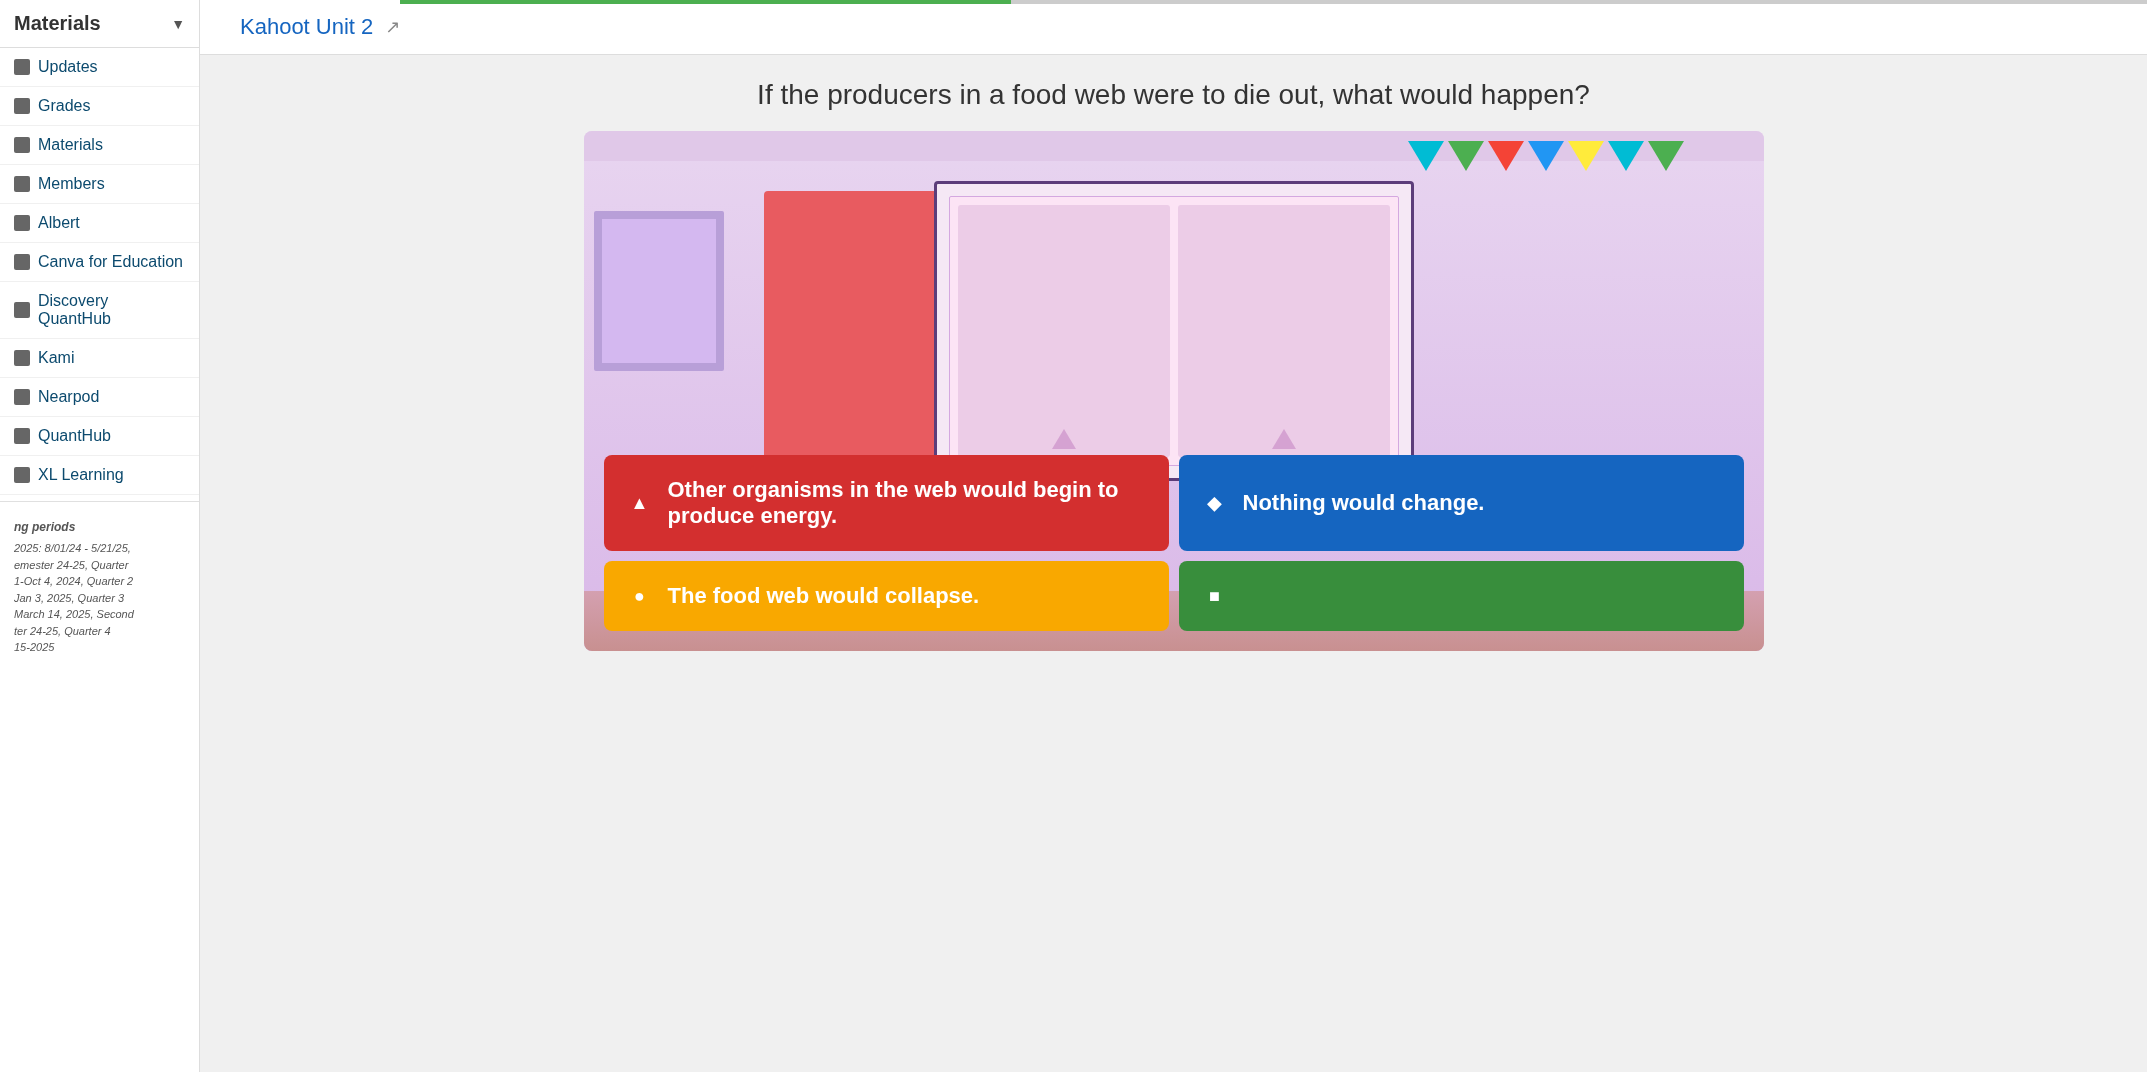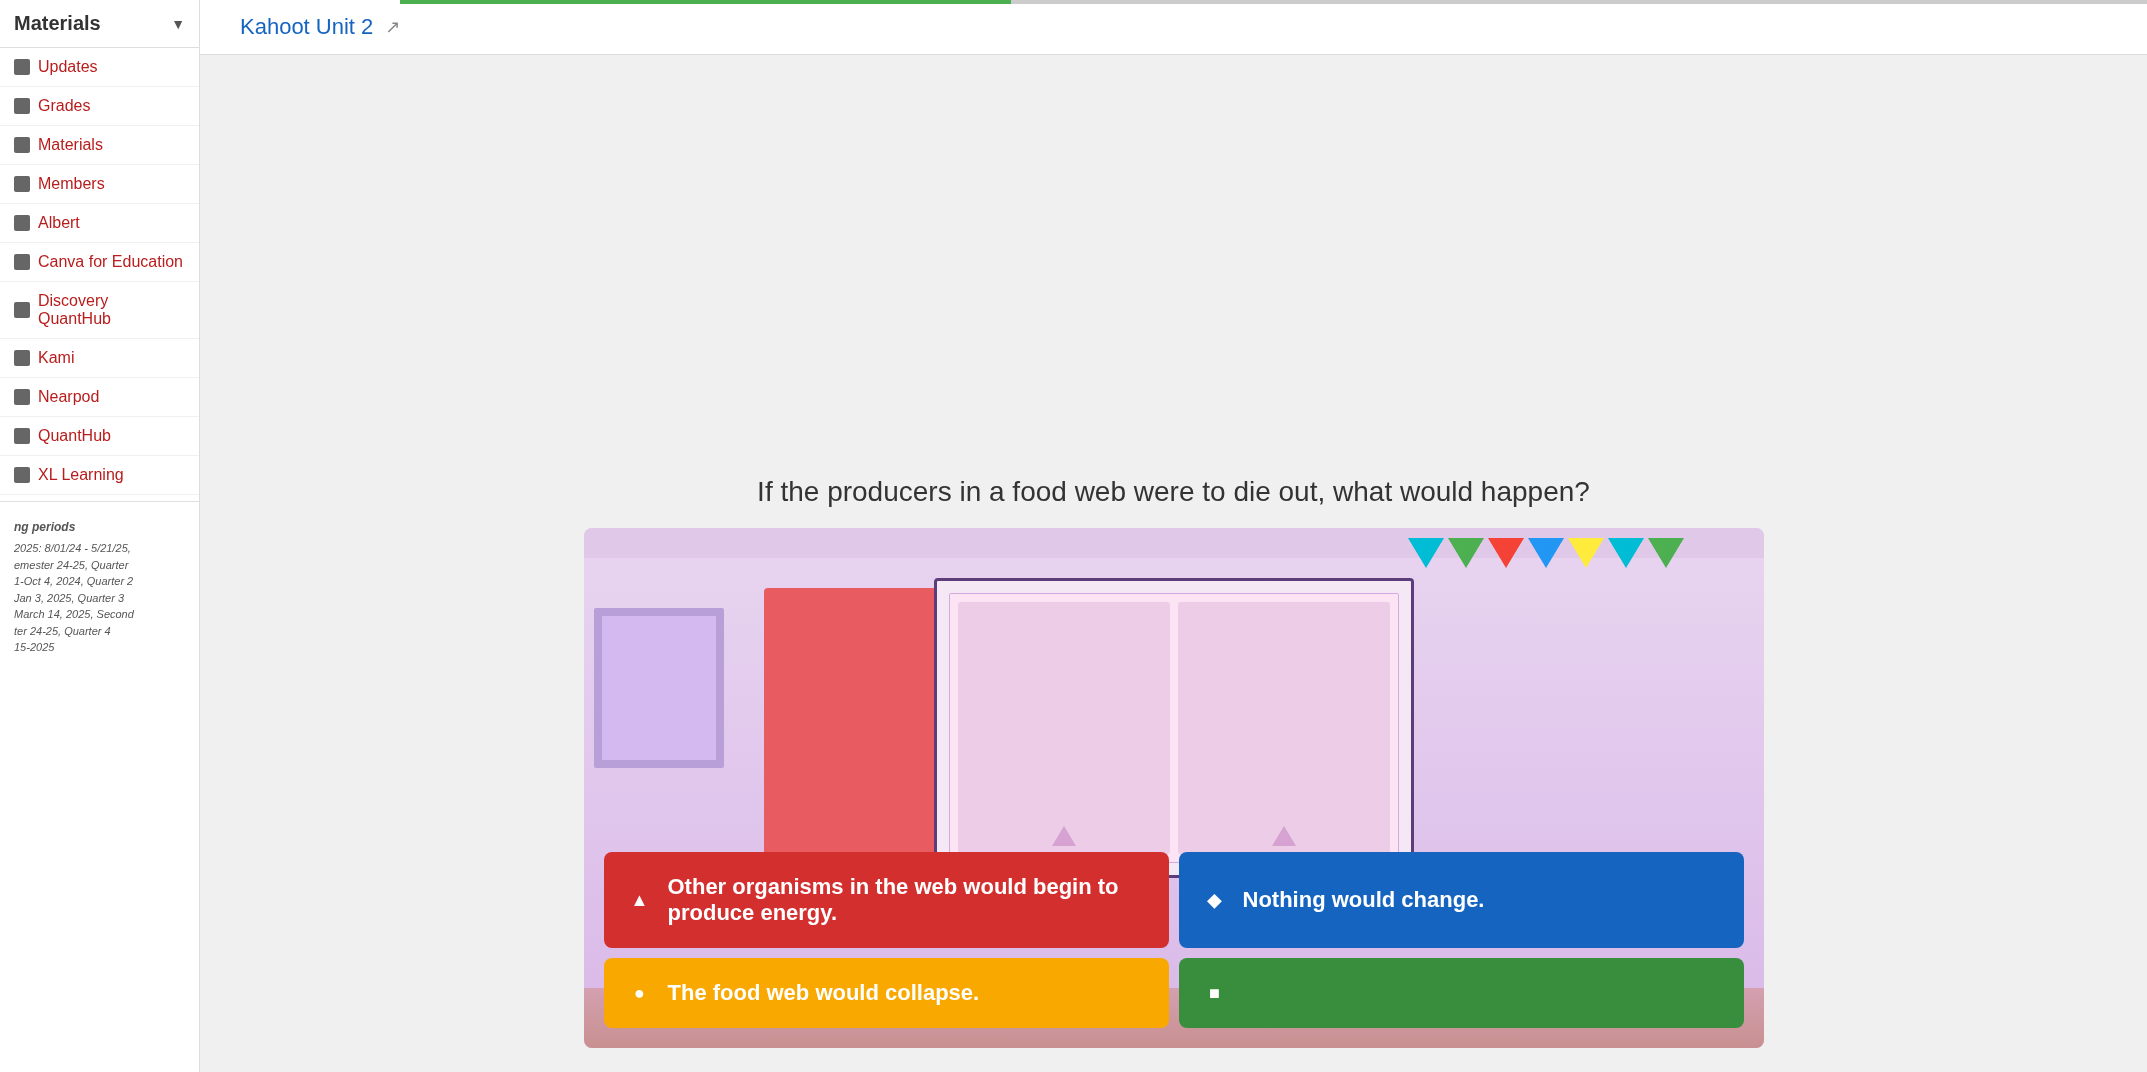--- a/index.html
+++ b/index.html
@@ -39,21 +39,21 @@
     }
 
     .sidebar-arrow {
       font-size: 14px;
       color: #555;
     }
 
     .sidebar-nav-item {
       padding: 10px 14px;
       font-size: 16px;
-      color: #b91c1c;
+      color: #0c4a6e;
       cursor: pointer;
       display: flex;
       align-items: center;
       gap: 8px;
       border-bottom: 1px solid #f0f0f0;
     }
 
     .sidebar-icon {
       width: 16px;
       height: 16px;
@@ -129,21 +129,20 @@
       font-size: 18px;
     }
 
     #content-area {
       flex: 1;
       padding: 24px 44px;
       display: flex;
       flex-direction: column;
       align-items: center;
       position: relative;
-      justify-content: flex-end;
     }
 
     .quiz-question {
       font-size: 28px;
       color: #333;
       text-align: center;
       margin-bottom: 20px;
       font-weight: 400;
     }
 

